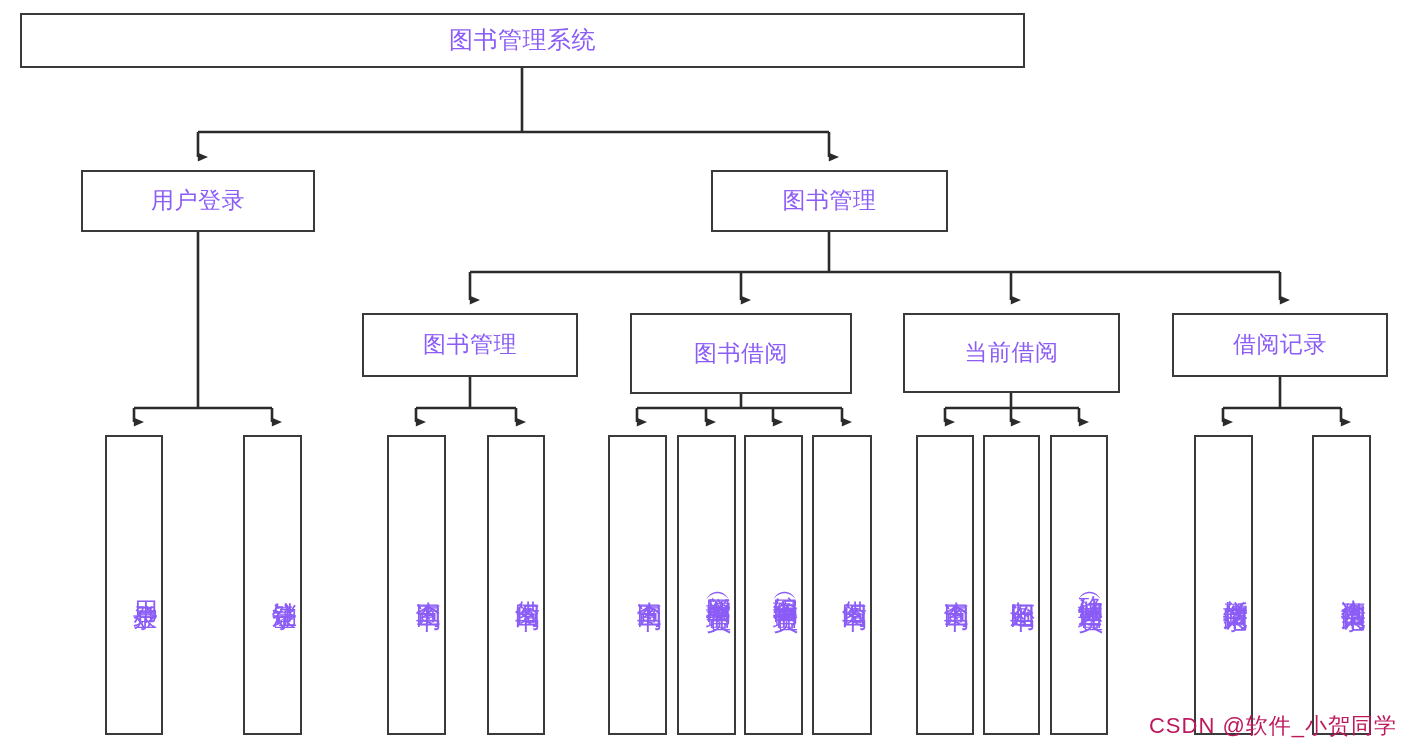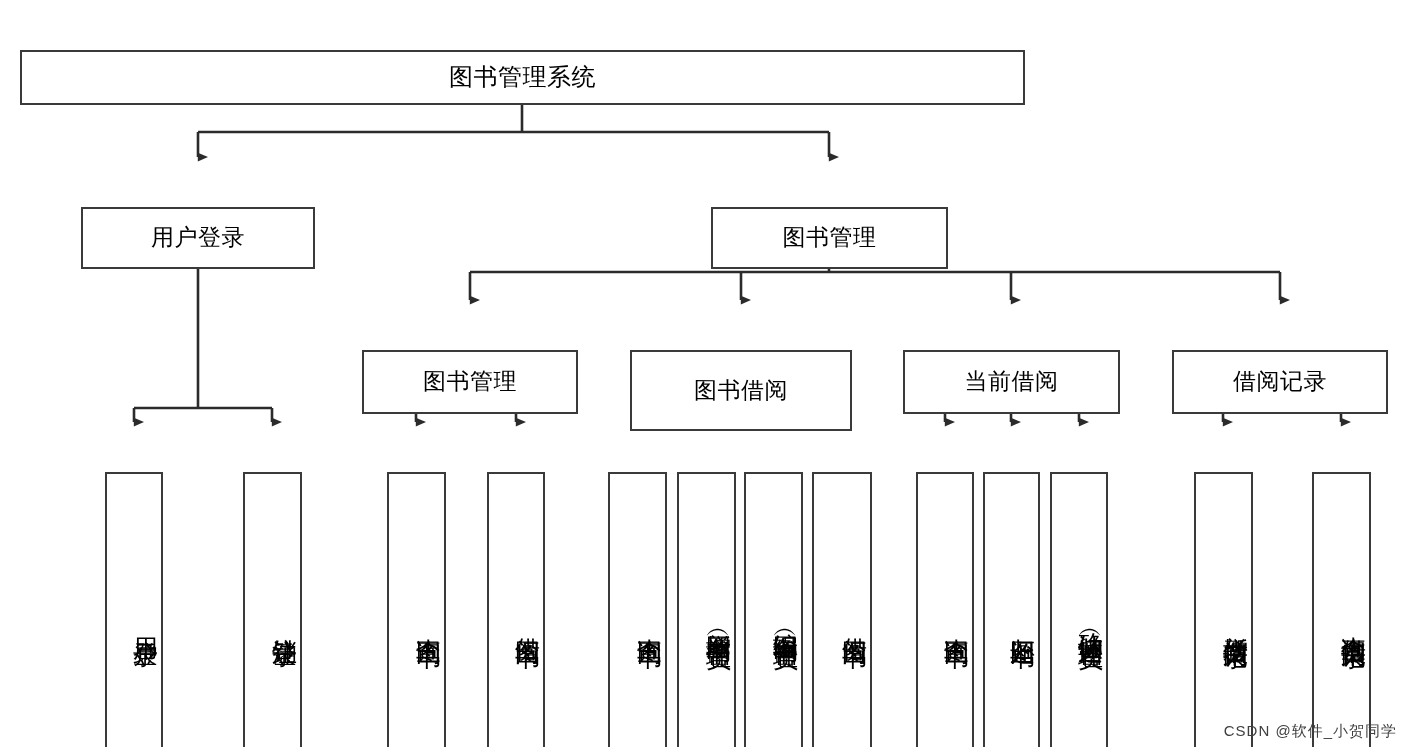--- a/index.html
+++ b/index.html
@@ -28,22 +28,21 @@
   }
   .node {
     position: absolute;
     box-sizing: border-box;
     background: #ffffff;
     border: 2.4px solid #3a3a3a;
     display: flex;
     align-items: center;
     justify-content: center;
     text-align: center;
-    color: #000000;
-    margin-top: 37px;
+    color: #8b5cf6;
   }
   .node-h {
     font-size: 23px;
     letter-spacing: 0.5px;
     line-height: 1.1;
   }
   .node-root {
     font-size: 24px;
   }
   .node-v {
@@ -58,22 +57,22 @@
   }
   .node-v > span {
     display: block;
     writing-mode: vertical-rl;
     text-orientation: upright;
   }
   .watermark {
     position: absolute;
     right: 8px;
     bottom: 6px;
-    font-size: 15px;
-    color: #404040;
+    font-size: 22px;
+    color: #be185d;
     letter-spacing: 1px;
     white-space: nowrap;
     user-select: none;
   }
 </style>
 </head>
 <body>
 
 <div id="diagram-root">
 
@@ -120,21 +119,21 @@
       </g>
   </svg>
 
   <div class="node node-h node-root" style="left: 20px; top: 13px; width: 1005px; height: 55px;">图书管理系统</div>
 
   <div class="node node-h" style="left: 81px; top: 170px; width: 234px; height: 62px;">用户登录</div>
   <div class="node node-h" style="left: 711px; top: 170px; width: 237px; height: 62px; text-align: right;">图书管理</div>
 
   <div class="node node-h" style="left: 362px; top: 313px; width: 216px; height: 64px;">图书管理</div>
   <div class="node node-h" style="left: 630px; top: 313px; width: 222px; height: 81px;">图书借阅</div>
-  <div class="node node-h" style="left: 903px; top: 313px; width: 217px; height: 64px;">当前借阅</div>
+  <div class="node node-h" style="left: 903px; top: 313px; width: 217px; height: 80px;">当前借阅</div>
   <div class="node node-h" style="left: 1172px; top: 313px; width: 216px; height: 64px;">借阅记录</div>
 
   <div class="node node-v" style="left: 105px; top: 435px; width: 58px; height: 300px;">
       <span>用户登录</span>
     </div>
   <div class="node node-v" style="left: 243px; top: 435px; width: 59px; height: 300px;">
       <span>注销登录</span>
     </div>
   <div class="node node-v" style="left: 387px; top: 435px; width: 59px; height: 300px;">
       <span>查询图书</span>

